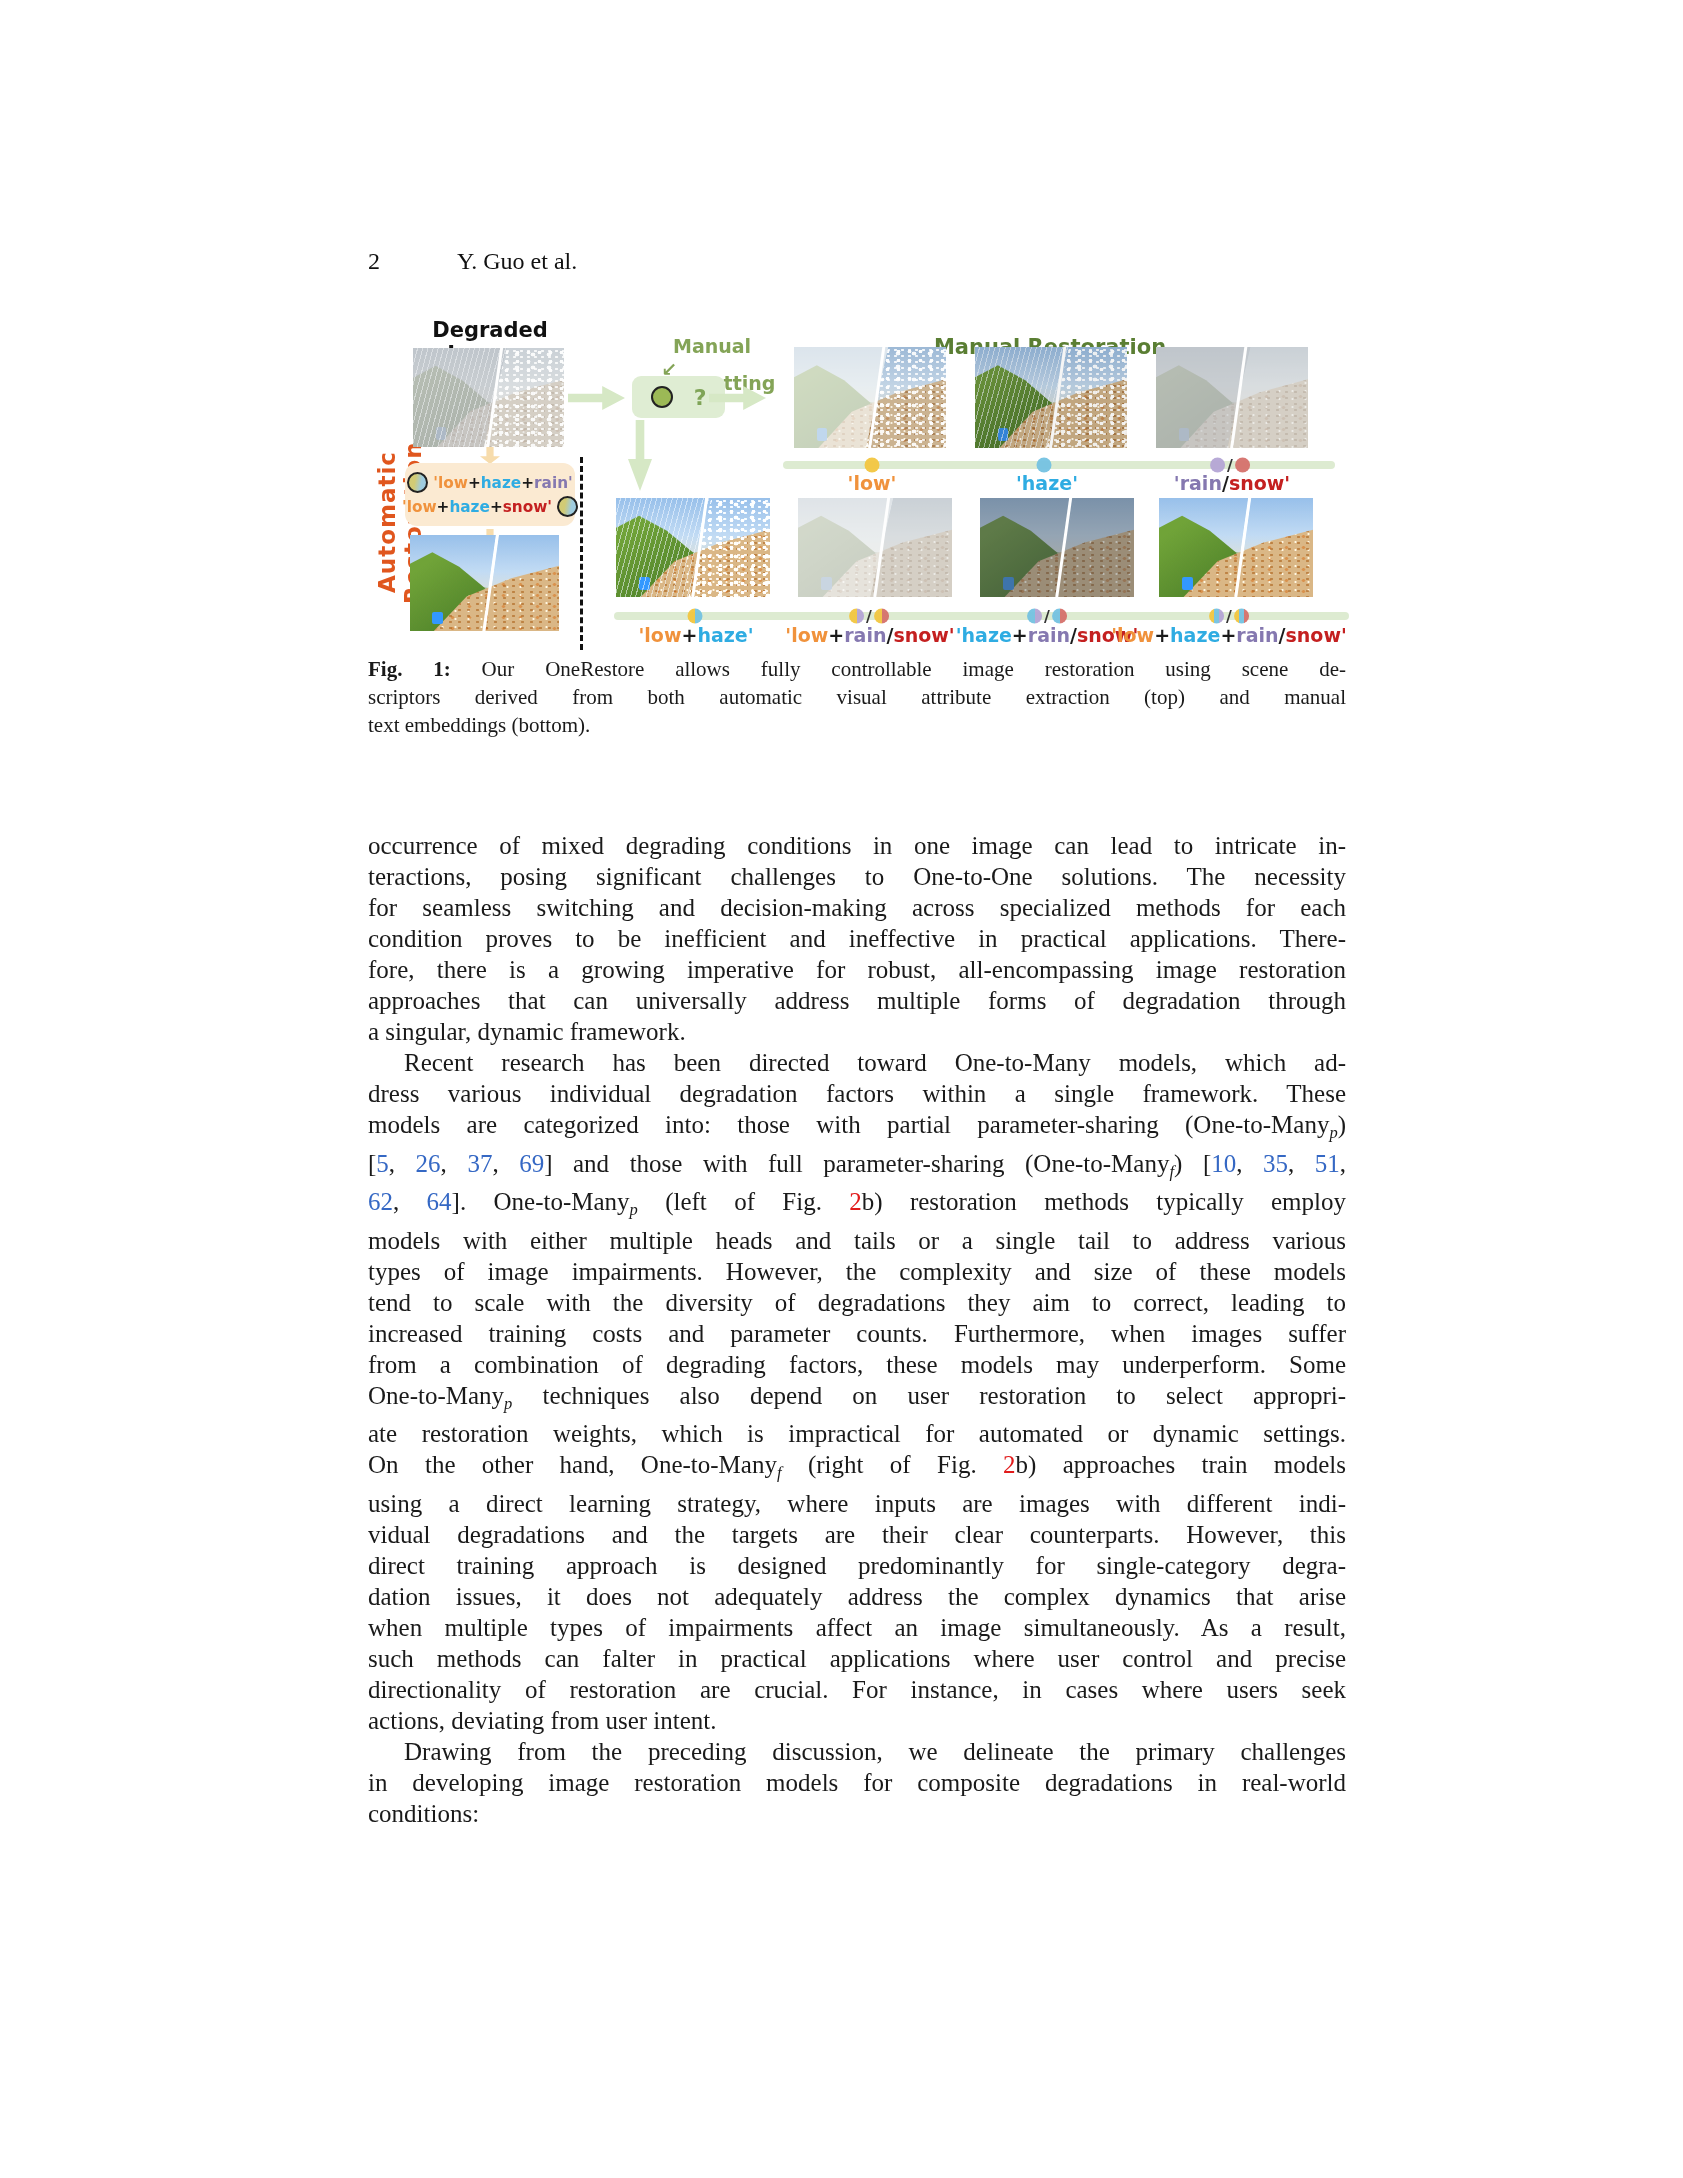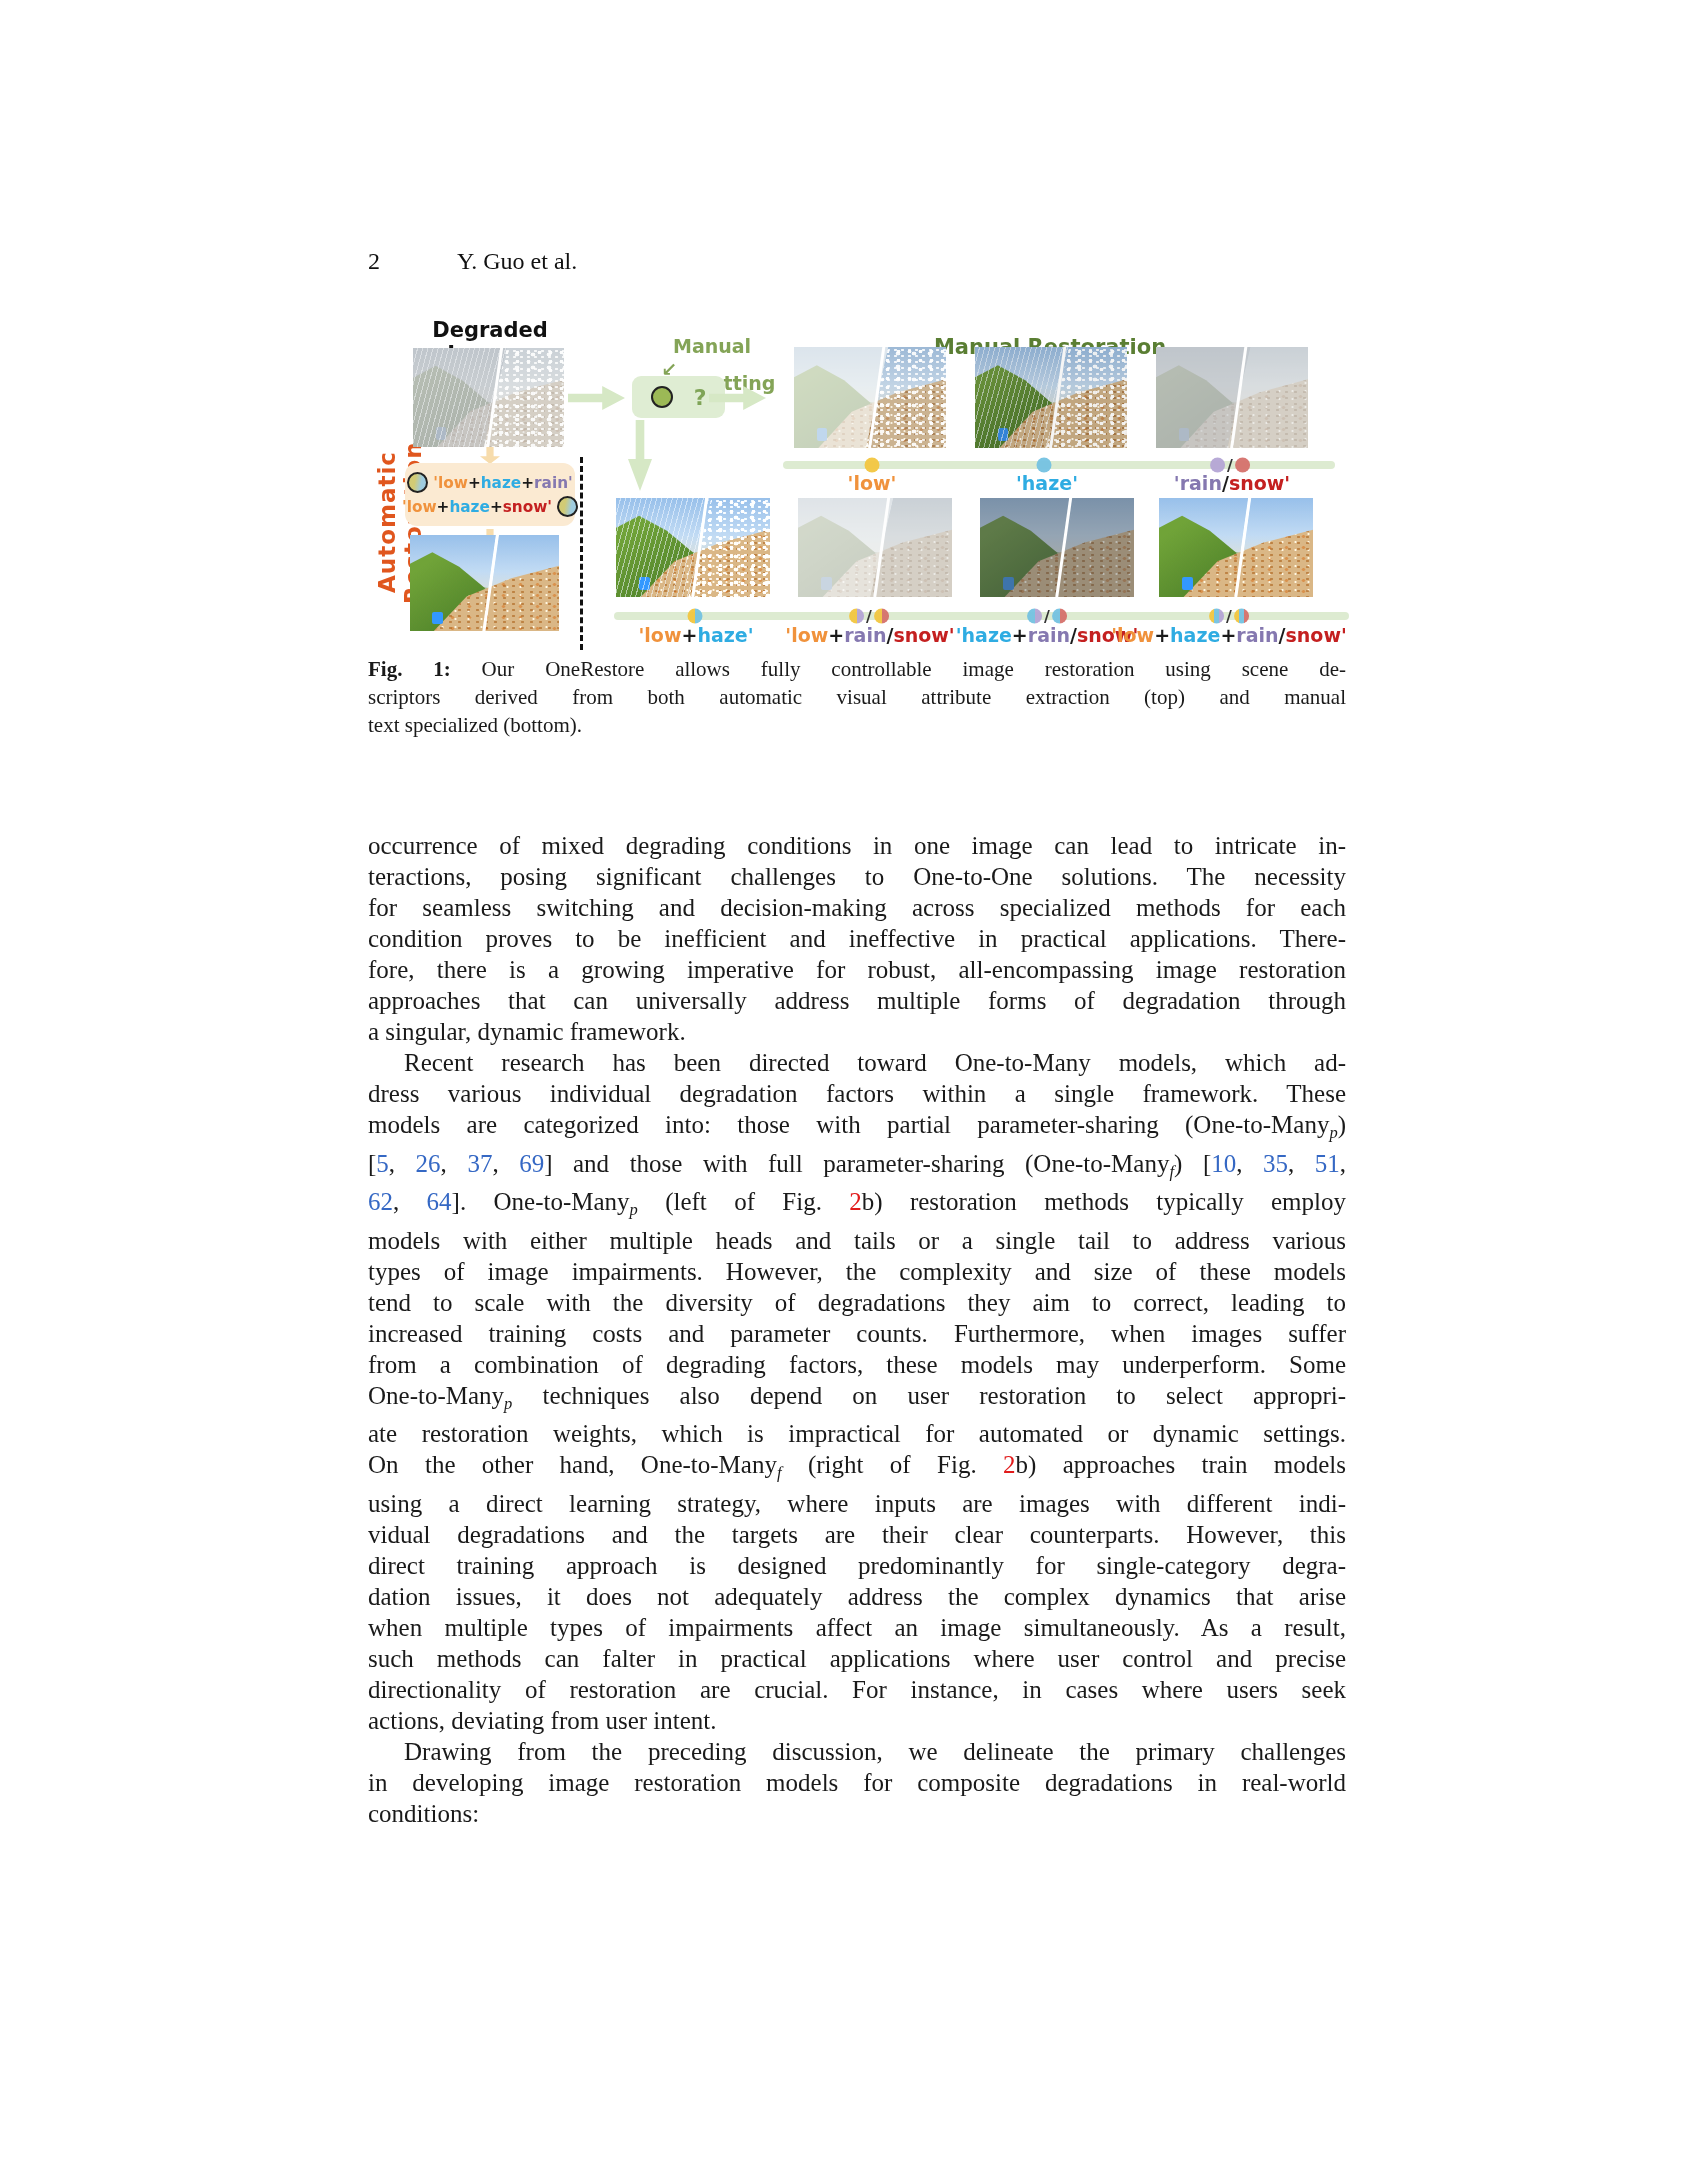--- a/index.html
+++ b/index.html
@@ -257,21 +257,21 @@
 
     <div class="abs sl-label fig-font" style="left:696px;top:624px;"><span class="sg-low">'low</span><span class="sg-plain">+</span><span class="sg-haze">haze'</span></div>
     <div class="abs sl-label fig-font" style="left:870px;top:624px;"><span class="sg-low">'low</span><span class="sg-plain">+</span><span class="sg-rain">rain</span><span class="sg-plain">/</span><span class="sg-snow">snow'</span></div>
     <div class="abs sl-label fig-font" style="left:1047px;top:624px;"><span class="sg-haze">'haze</span><span class="sg-plain">+</span><span class="sg-rain">rain</span><span class="sg-plain">/</span><span class="sg-snow">snow'</span></div>
     <div class="abs sl-label fig-font" style="left:1229px;top:624px;text-align:center;"><span class="sg-low">'low</span><span class="sg-plain">+</span><span class="sg-haze">haze</span><span class="sg-plain">+</span><span class="sg-rain">rain</span><span class="sg-plain">/</span><span class="sg-snow">snow'</span></div>
   </div>
 
   <div class="abs caption" style="left:368px;top:655px;width:978px;">
       <span class="jl"><span class="sg-b">Fig. 1:</span><span> Our OneRestore allows fully controllable image restoration using scene de-</span></span>
       <span class="jl"><span>scriptors derived from both automatic visual attribute extraction (top) and manual</span></span>
-      <span class="jl end"><span>text specialized (bottom).</span></span>
+      <span class="jl end"><span>text embeddings (bottom).</span></span>
     </div>
 
   <div class="abs body-text" style="left:368px;top:830px;width:978px;">
       <div>
         <span class="jl"><span>occurrence of mixed degrading conditions in one image can lead to intricate in-</span></span>
         <span class="jl"><span>teractions, posing significant challenges to One-to-One solutions. The necessity</span></span>
         <span class="jl"><span>for seamless switching and decision-making across specialized methods for each</span></span>
         <span class="jl"><span>condition proves to be inefficient and ineffective in practical applications. There-</span></span>
         <span class="jl"><span>fore, there is a growing imperative for robust, all-encompassing image restoration</span></span>
         <span class="jl"><span>approaches that can universally address multiple forms of degradation through</span></span>

